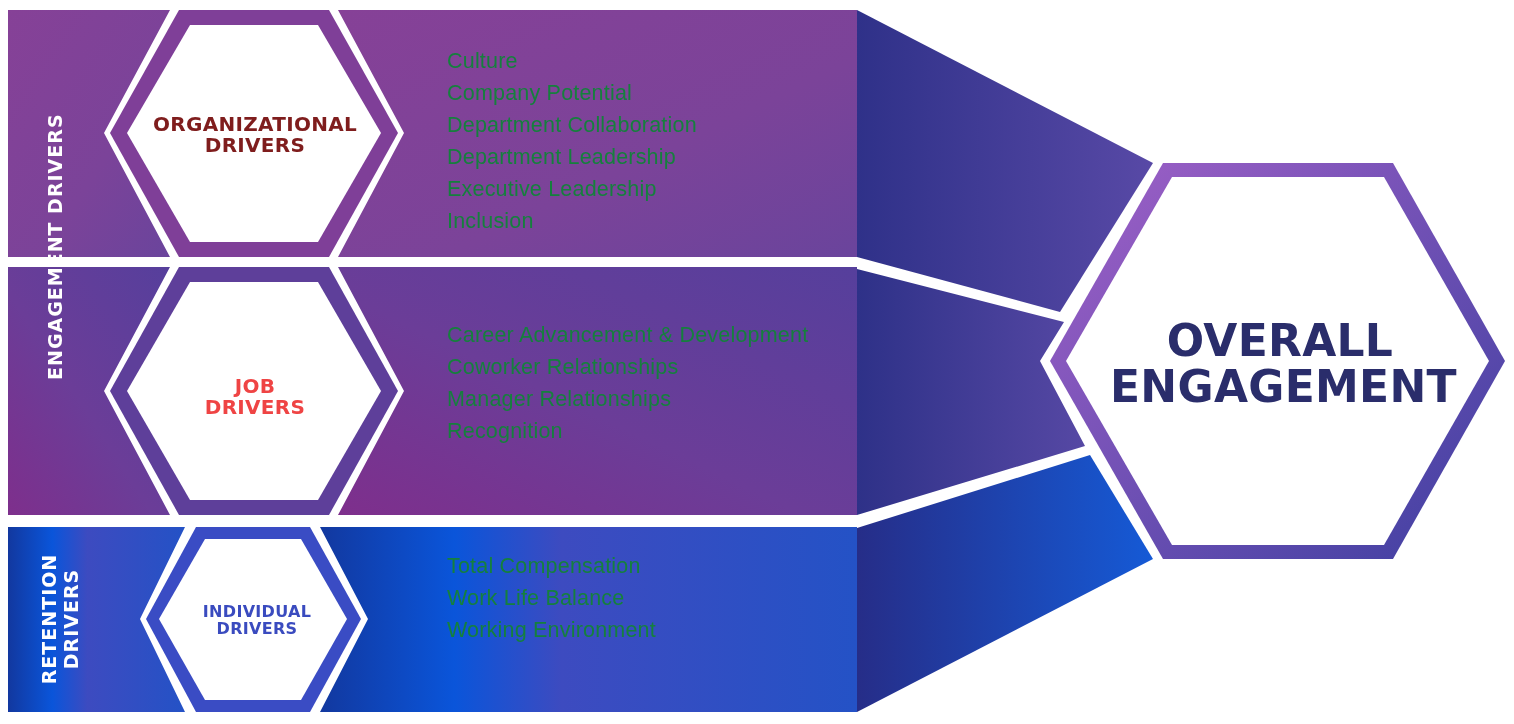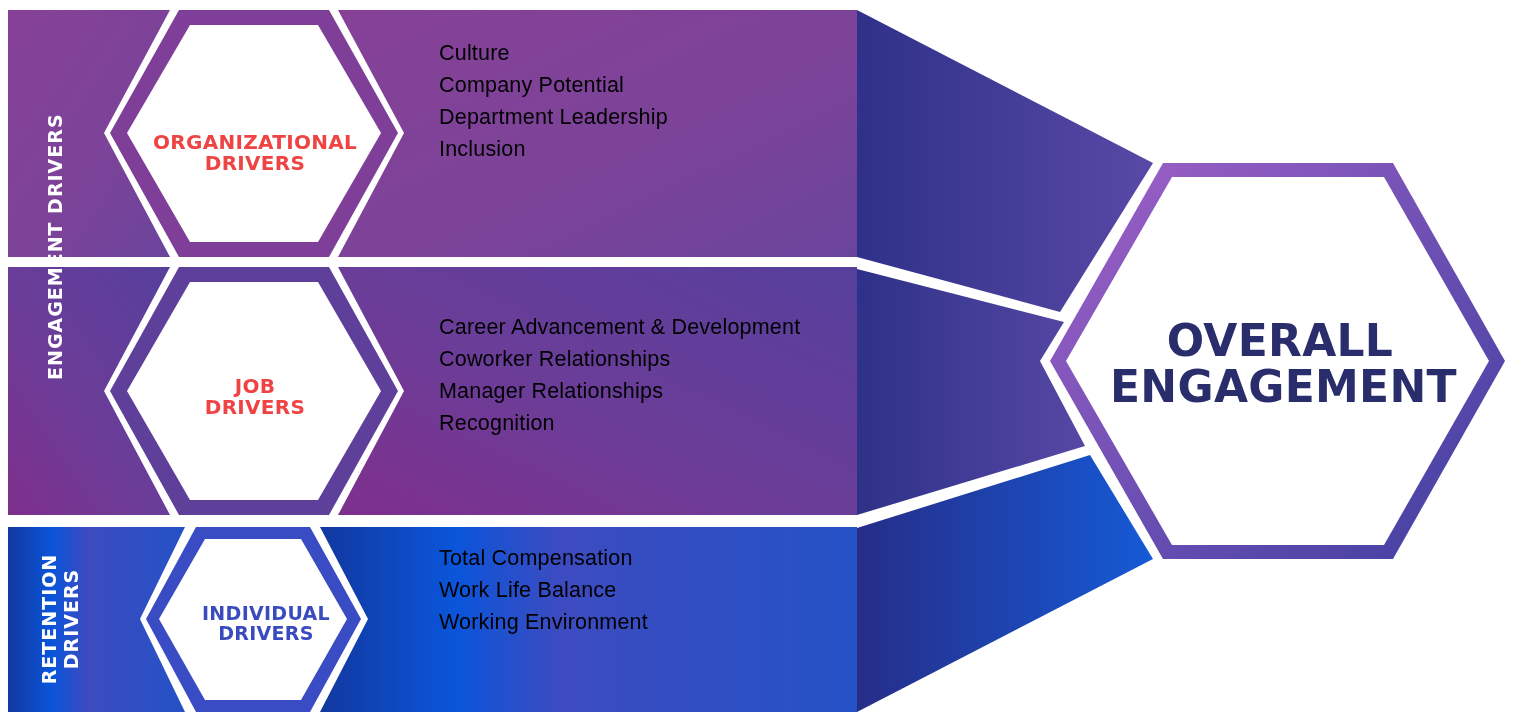--- a/index.html
+++ b/index.html
@@ -1,18 +1,18 @@
 <!DOCTYPE html>
 <html><head>
   <meta charset="utf-8">
   <style>
     html, body { margin: 0; padding: 0; background: #ffffff; }
     body { width: 1514px; height: 724px; position: relative; overflow: hidden; font-family: "Liberation Sans", sans-serif; }
     #diagram { position: absolute; left: 0; top: 0; width: 1514px; height: 724px; }
-    .item-list { position: absolute; left: 439px; margin: 0; padding: 0; list-style: none; color: #000000; font-family: "Liberation Sans", sans-serif; font-size: 21.5px; line-height: 32px; letter-spacing: 0.2px; }
+    .item-list { position: absolute; left: 439px; margin: 8px; padding: 0; list-style: none; color: #15803d; font-family: "Liberation Sans", sans-serif; font-size: 21.5px; line-height: 32px; letter-spacing: 0.2px; }
     .item-list li { white-space: nowrap; }
     .hex-label { position: absolute; text-align: center; font-family: "DejaVu Sans", sans-serif; font-weight: bold; line-height: 1.05; letter-spacing: 0.3px; }
     .vert-label { position: absolute; color: #ffffff; font-family: "DejaVu Sans", sans-serif; font-weight: bold; font-size: 19px; line-height: 22px; letter-spacing: 1px; text-align: center; transform: rotate(-90deg); transform-origin: center center; white-space: nowrap; }
   </style>
 </head>
 <body>
 
 <svg id="diagram" width="1514" height="724" viewBox="0 0 1514 724" xmlns="http://www.w3.org/2000/svg">
   <defs>
     <linearGradient id="gOrg" x1="0" y1="0" x2="1" y2="1">
@@ -88,41 +88,43 @@
     <polygon points="1172,177 1384,177 1489,361 1384,545 1172,545 1066,361" fill="#ffffff"></polygon>
   </g>
 </svg>
 
 <div class="vert-label" style="left:-60px; top:254px; width:230px; height:22px;">ENGAGEMENT DRIVERS</div>
 <div class="vert-label" style="left:-10px; top:597px; width:140px; height:44px;">
   <div>RETENTION</div>
   <div>DRIVERS</div>
 </div>
 
-<div class="hex-label" style="left:130px; top:132px; width:250px; font-size:20px; color:#ef4444;">
+<div class="hex-label" style="left:130px; top:114px; width:250px; font-size:20px; color:#7f1d1d;">
   <div>ORGANIZATIONAL</div>
   <div>DRIVERS</div>
 </div>
 <div class="hex-label" style="left:130px; top:376px; width:250px; font-size:20px; color:#ef4444;">
   <div>JOB</div>
   <div>DRIVERS</div>
 </div>
-<div class="hex-label" style="left:173px; top:604px; width:186px; font-size:19px; color:#3a4bbf;">
+<div class="hex-label" style="left:164px; top:604px; width:186px; font-size:16px; color:#3a4bbf;">
   <div>INDIVIDUAL</div>
   <div>DRIVERS</div>
 </div>
 <div class="hex-label" style="left:1110px; top:318px; width:340px; font-size:44px; line-height:1.05; color:#2a2d6b;">
   <div>OVERALL</div>
   <div>ENGAGEMENT</div>
 </div>
 
 <ul class="item-list" style="top:37px;">
   <li>Culture</li>
   <li>Company Potential</li>
+  <li>Department Collaboration</li>
   <li>Department Leadership</li>
+  <li>Executive Leadership</li>
   <li>Inclusion</li>
 </ul>
 <ul class="item-list" style="top:311px;">
   <li>Career Advancement &amp; Development</li>
   <li>Coworker Relationships</li>
   <li>Manager Relationships</li>
   <li>Recognition</li>
 </ul>
 <ul class="item-list" style="top:542px;">
   <li>Total Compensation</li>

